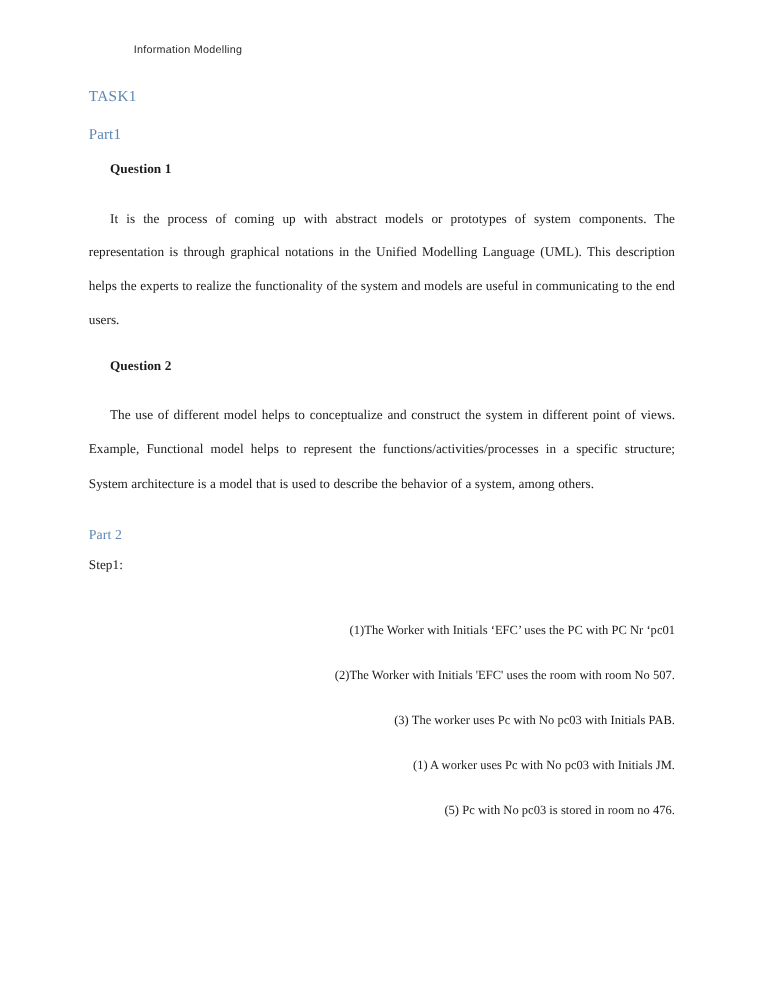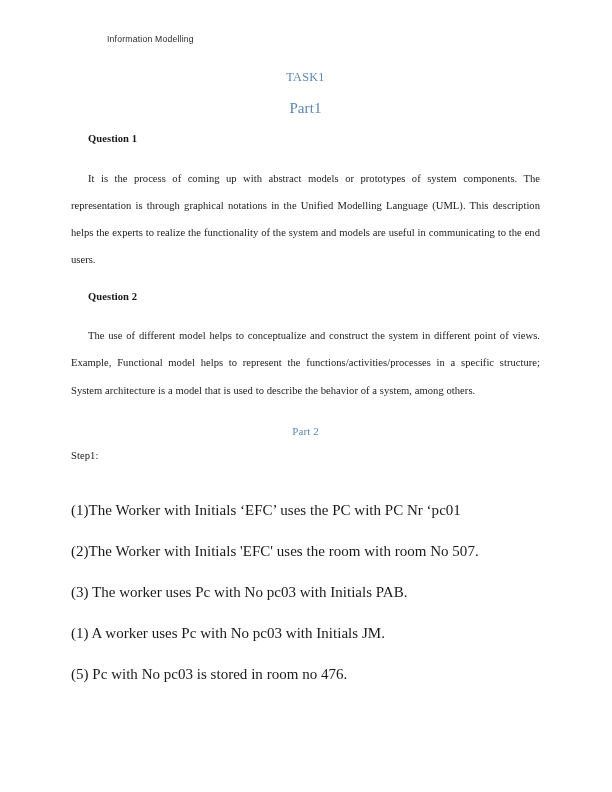--- a/index.html
+++ b/index.html
@@ -43,29 +43,28 @@
     left: 71px;
     top: 62px;
     width: 469px;
   }
 
   
   .h-blue {
     color: #5c87b4;
     font-family: "Liberation Serif", serif;
     line-height: 1.0;
-    text-align: center;
   }
   .h-task {
     font-size: 12.2px;
     margin: 9px 0 0 0;
     letter-spacing: 0.3px;
   }
   .h-part {
-    font-size: 15px;
+    font-size: 12px;
     margin: 18px 0 0 0;
     letter-spacing: 0.1px;
   }
   .h-part2 {
     font-size: 11px;
     margin: 0;
     letter-spacing: 0.1px;
   }
 
   
@@ -93,24 +92,24 @@
     text-justify: inter-word;
     margin: 0;
     letter-spacing: 0.02px;
     word-spacing: 0.1px;
   }
   .para.indent { text-indent: 17px; }
   .para.last-flush { text-align-last: left; }
 
   
   .fact {
-    font-size: 15px;
+    font-size: 10px;
     line-height: 1.0;
     margin: 0;
-    text-align: left;
+    text-align: right;
     letter-spacing: 0.02px;
   }
   .sp-14 { height: 14px; }
   .sp-18 { height: 18px; }
   .sp-20 { height: 20px; }
   .sp-22 { height: 22px; }
   .sp-26 { height: 26px; }
 </style>
 </head>
 <body>

